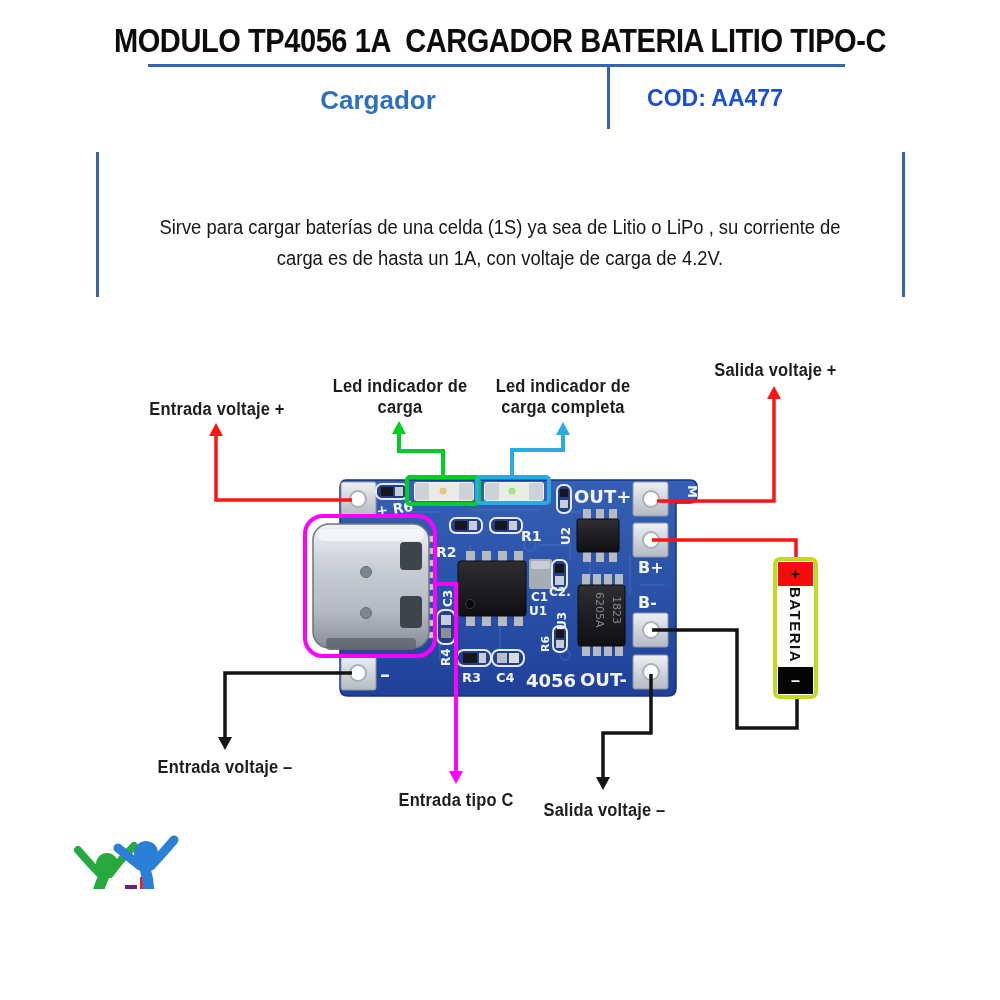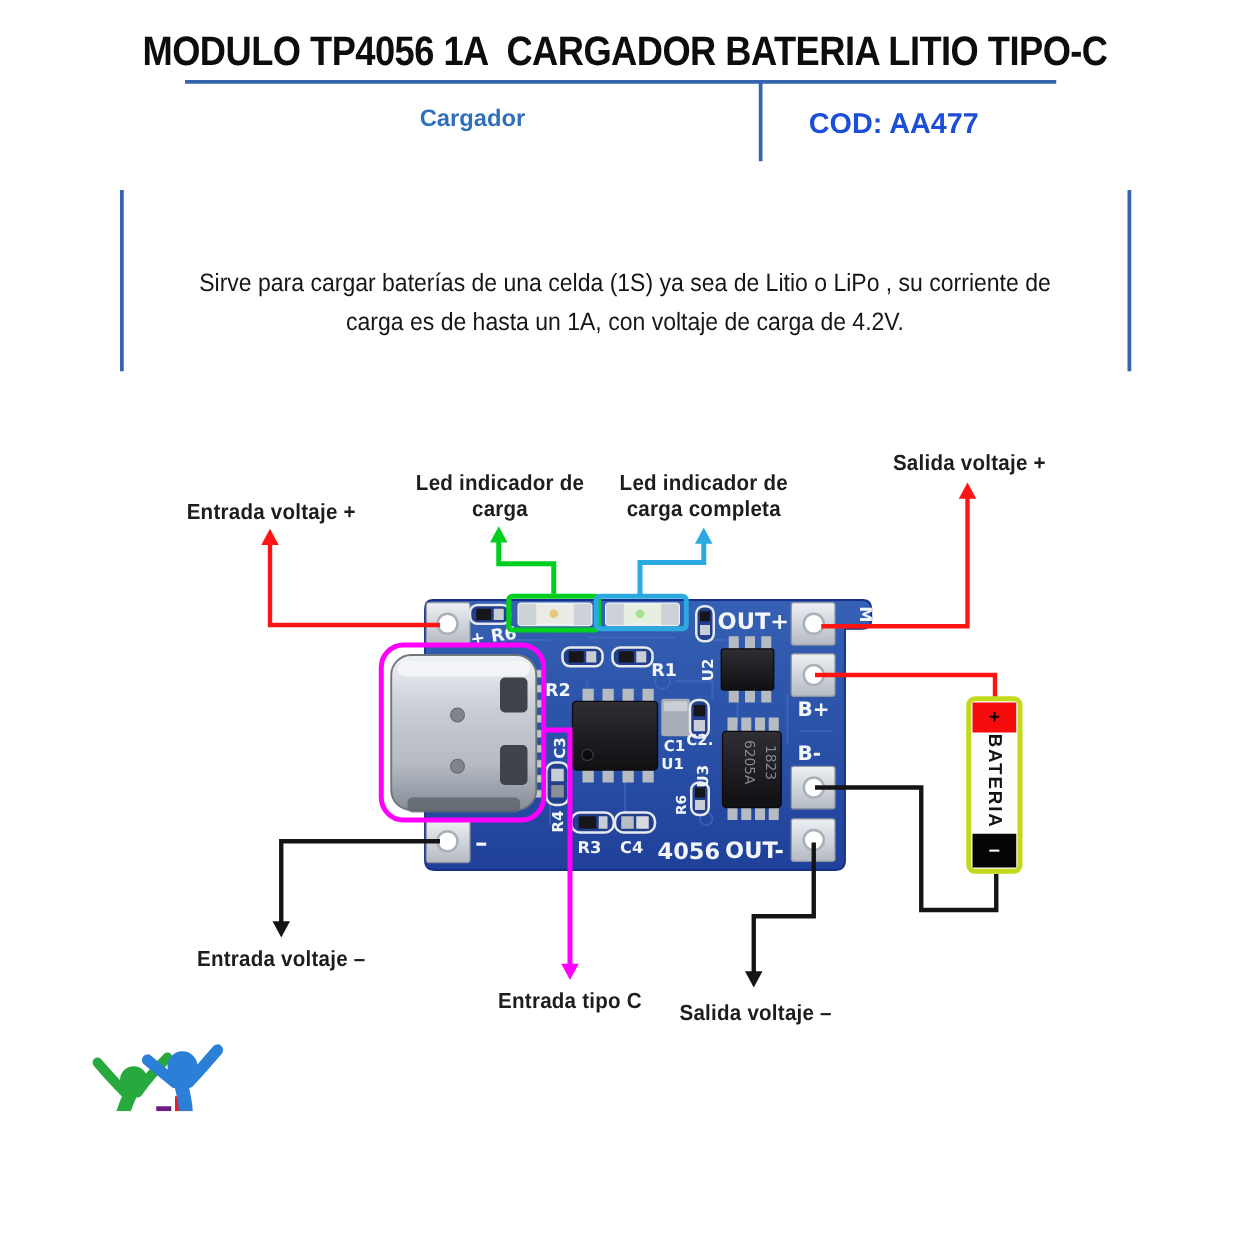--- a/index.html
+++ b/index.html
@@ -5,21 +5,21 @@
   html,body{margin:0;padding:0;background:#ffffff;}
   .page{position:relative;width:1000px;height:889px;background:#ffffff;overflow:hidden;
         font-family:"Liberation Sans",sans-serif;border-radius:22px;}
   
   .title{position:absolute;left:0;top:22px;width:1000px;text-align:center;
          font-size:33px;font-weight:800;color:#0d0d0d;white-space:pre;
          transform:scaleX(.88);letter-spacing:-.5px;}
   .hline{position:absolute;left:148px;top:64px;width:697px;height:3px;background:#3565ae;}
   .vdivider{position:absolute;left:607px;top:64px;width:3px;height:65px;background:#3565ae;}
   .category{position:absolute;left:288px;top:85px;width:180px;text-align:center;
-            font-size:19px;font-weight:700;color:#2e70bb;}
+            font-size:26px;font-weight:700;color:#2e70bb;}
   .code{position:absolute;left:625px;top:85px;width:180px;text-align:center;
         font-size:23px;font-weight:700;color:#1d4ed8;}
   
   .desc-line-l{position:absolute;left:96px;top:152px;width:3px;height:145px;background:#3565ae;}
   .desc-line-r{position:absolute;left:902px;top:152px;width:3px;height:145px;background:#3565ae;}
   .desc{position:absolute;left:70px;top:212px;width:860px;text-align:center;
         font-size:20px;color:#161616;line-height:31px;transform:scaleX(.92);}
   
   .diagram{position:absolute;left:0;top:0;width:1000px;height:1000px;}
   

